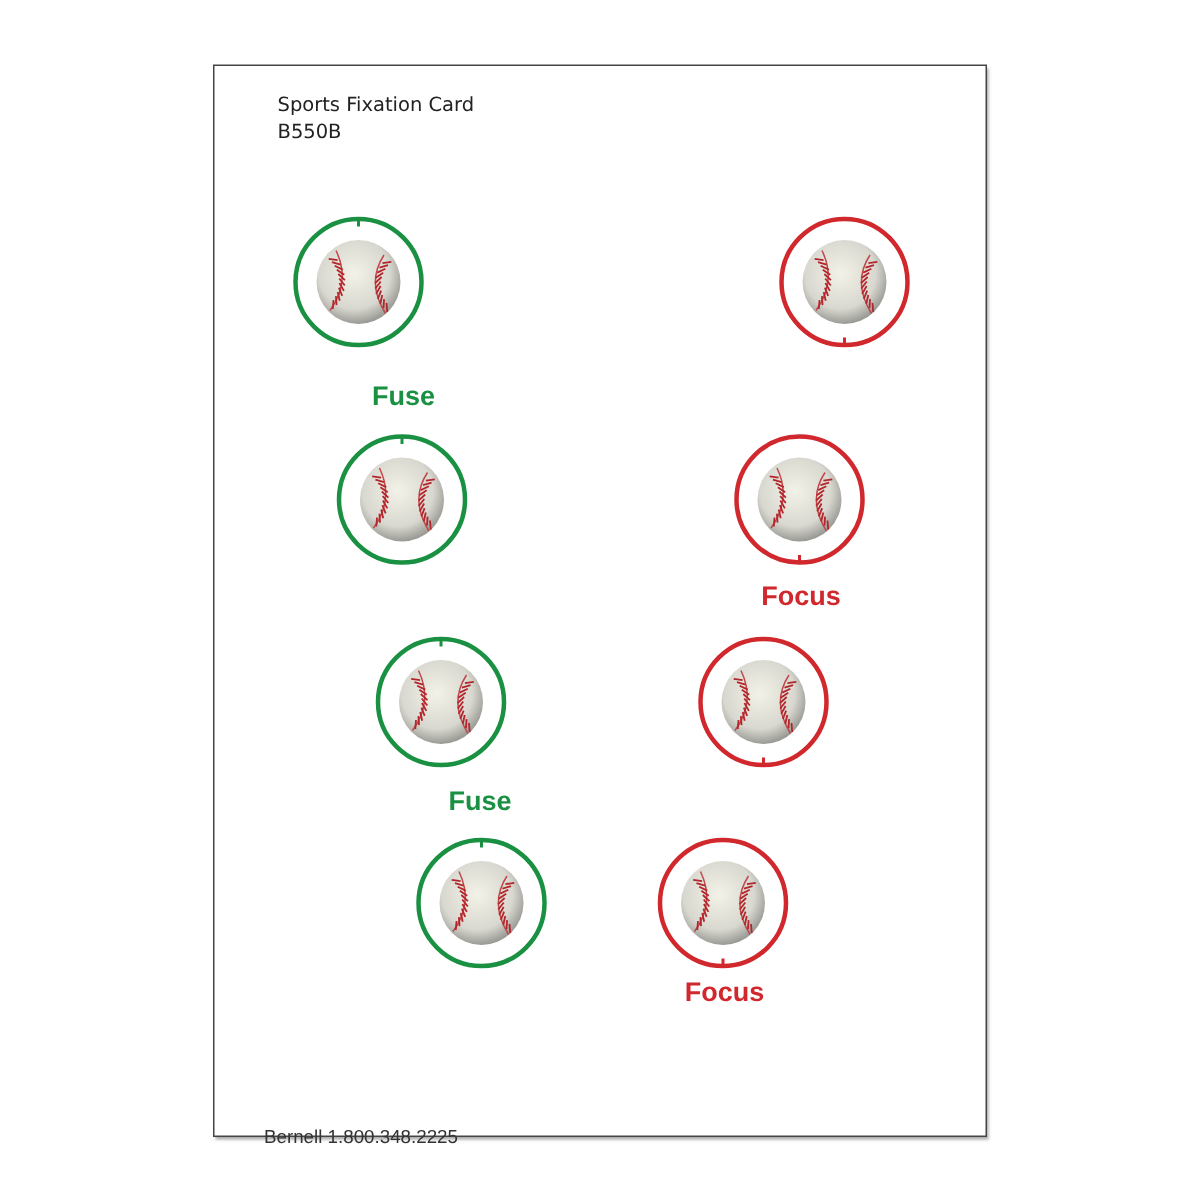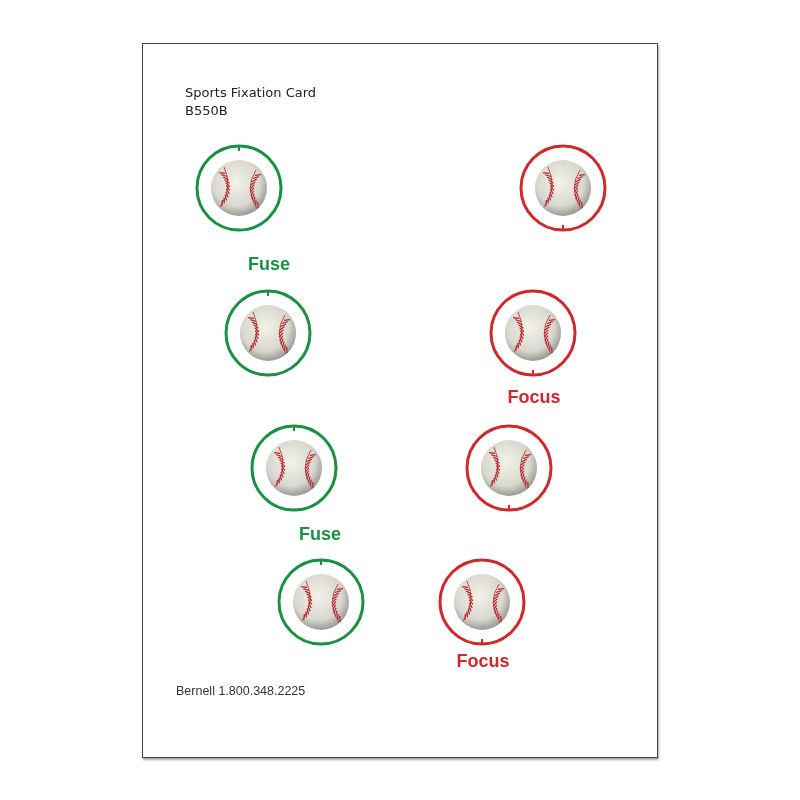--- a/index.html
+++ b/index.html
@@ -1,19 +1,19 @@
 <!DOCTYPE html>
 <html><head>
 <meta charset="utf-8">
 <style>
   html,body{margin:0;padding:0;background:#fff;}
   body{width:800px;height:800px;position:relative;overflow:hidden;}
   .card{position:absolute;left:142px;top:43px;width:514px;height:713px;background:#fff;border:1px solid #444;box-shadow:1px 2px 2px rgba(0,0,0,0.35);}
-  .title{position:absolute;left:185px;top:62px;font-family:"DejaVu Sans",sans-serif;font-size:13px;color:#222;line-height:18px;margin-top:22px;}
-  .footer{position:absolute;left:176px;top:684px;font-family:"Liberation Sans",sans-serif;font-size:12.5px;color:#333;}
+  .title{position:absolute;left:185px;top:62px;font-family:"DejaVu Sans",sans-serif;font-size:13px;color:#222;line-height:18px;}
+  .footer{position:absolute;left:176px;top:751px;font-family:"Liberation Sans",sans-serif;font-size:12.5px;color:#333;}
   .target{position:absolute;width:90px;height:90px;}
   .target svg{width:90px;height:90px;display:block;}
   .label{position:absolute;font-family:"Liberation Sans",sans-serif;font-weight:bold;font-size:18px;text-align:center;}
 </style>
 </head>
 <body>
 
 <div class="card"></div>
 <div class="title">
   <div>Sports Fixation Card</div>

